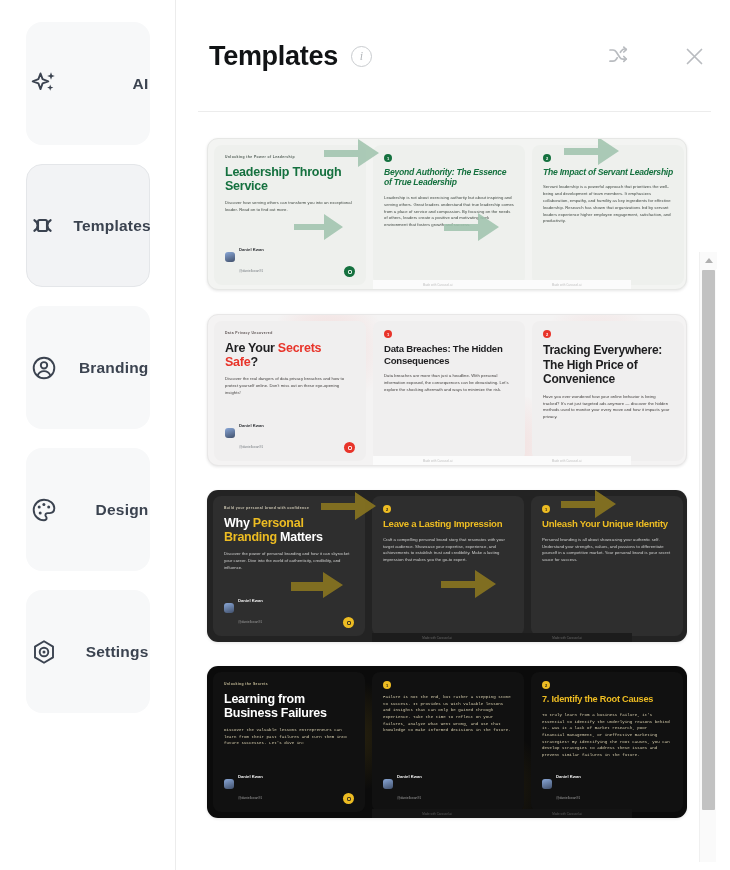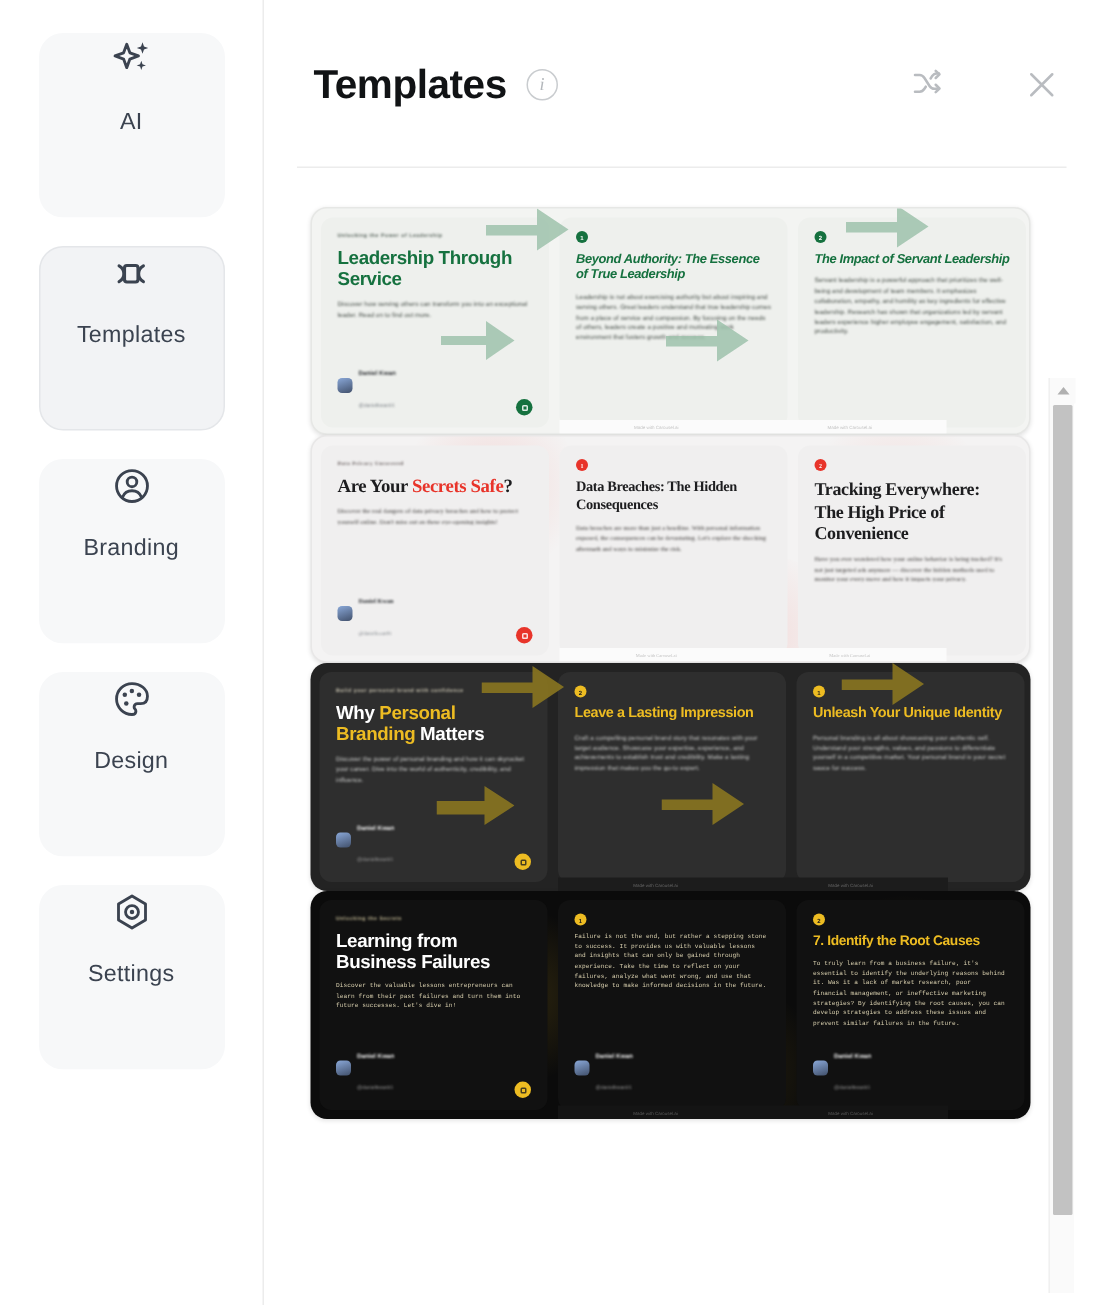--- a/index.html
+++ b/index.html
@@ -28,26 +28,26 @@
     align-items: center;
     gap: 19px;
   }
   .nav-item {
     width: 124px;
     height: 123px;
     border-radius: 16px;
     background: #f7f8f9;
     border: 1px solid transparent;
     display: flex;
-    flex-direction: column;
     align-items: center;
-    justify-content: flex-start;
+    justify-content: space-between;
     gap: 16px;
     cursor: pointer;
     user-select: none;
+    font-weight: bold;
   }
   .nav-item.active {
     background: #f2f3f5;
     border: 1px solid #e4e6e9;
   }
   .nav-icon {
     width: 34px; height: 34px;
     display: flex; align-items: center; justify-content: center;
     color: #3b4350;
   }
@@ -113,34 +113,35 @@
     flex: 1;
     position: relative;
     overflow: hidden;
     padding: 26px 0 0 0;
   }
   .list-inner {
     padding-left: 31px;
     padding-right: 36px;
     display: flex;
     flex-direction: column;
+    gap: 24px;
     justify-content: space-between;
   }
   .tpl-card {
     position: relative;
     width: 480px;
     height: 152px;
     border-radius: 11px;
     overflow: hidden;
     cursor: pointer;
     flex: none;
     box-shadow: 0 1px 3px rgba(0,0,0,.10);
   }
   .tpl-card.theme-light { background: #f3f4f2; border:1px solid #e6e7e5;}
-  .tpl-card.theme-light-red { background: #f4f3f3; border:1px solid #e8e7e7;font-family:Liberation Serif, serif;}
+  .tpl-card.theme-light-red { background: #f4f3f3; border:1px solid #e8e7e7;}
   .tpl-card.theme-dark { background: #232323; }
   .tpl-card.theme-black { background: #0b0b0b; text-decoration: underline; }
 
   .slides {
     position: absolute;
     inset: 6px 0 6px 6px;
     display: flex;
     gap: 7px;
   }
   .slide {

